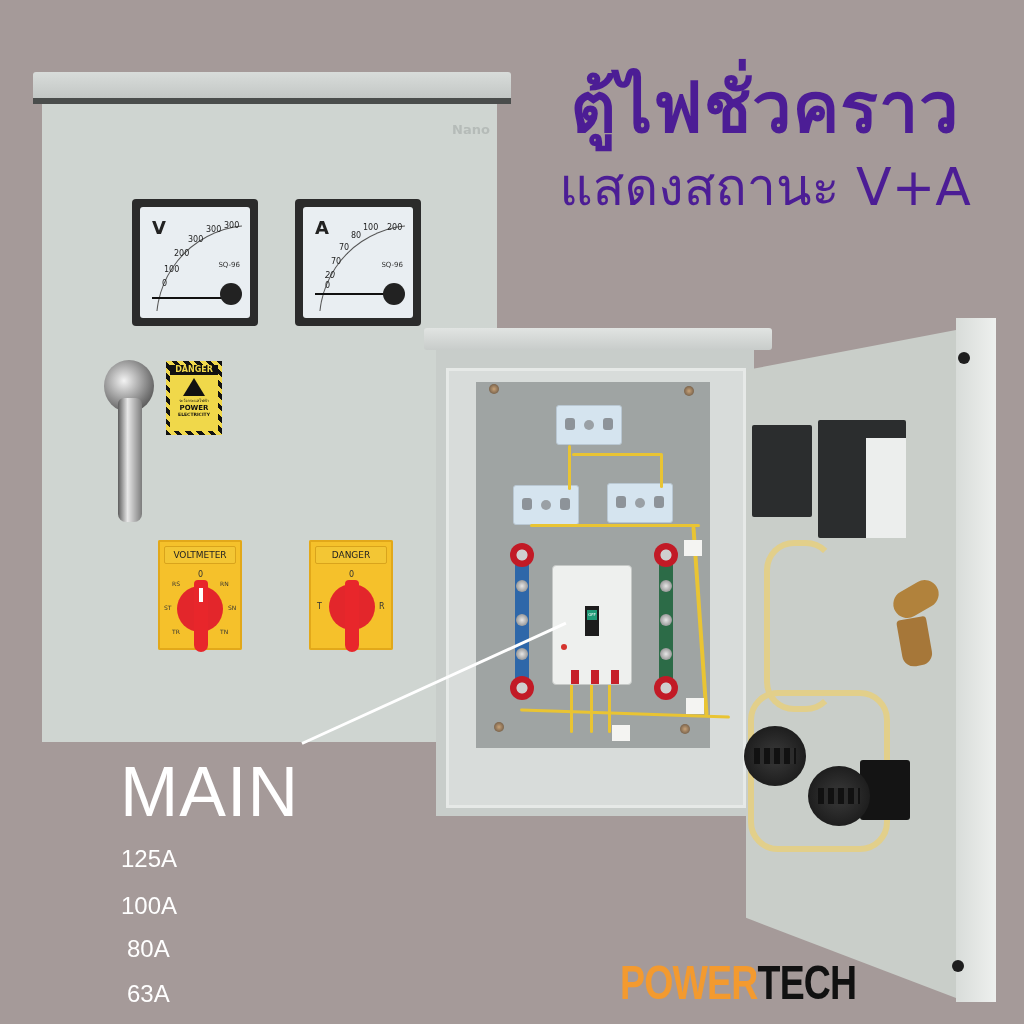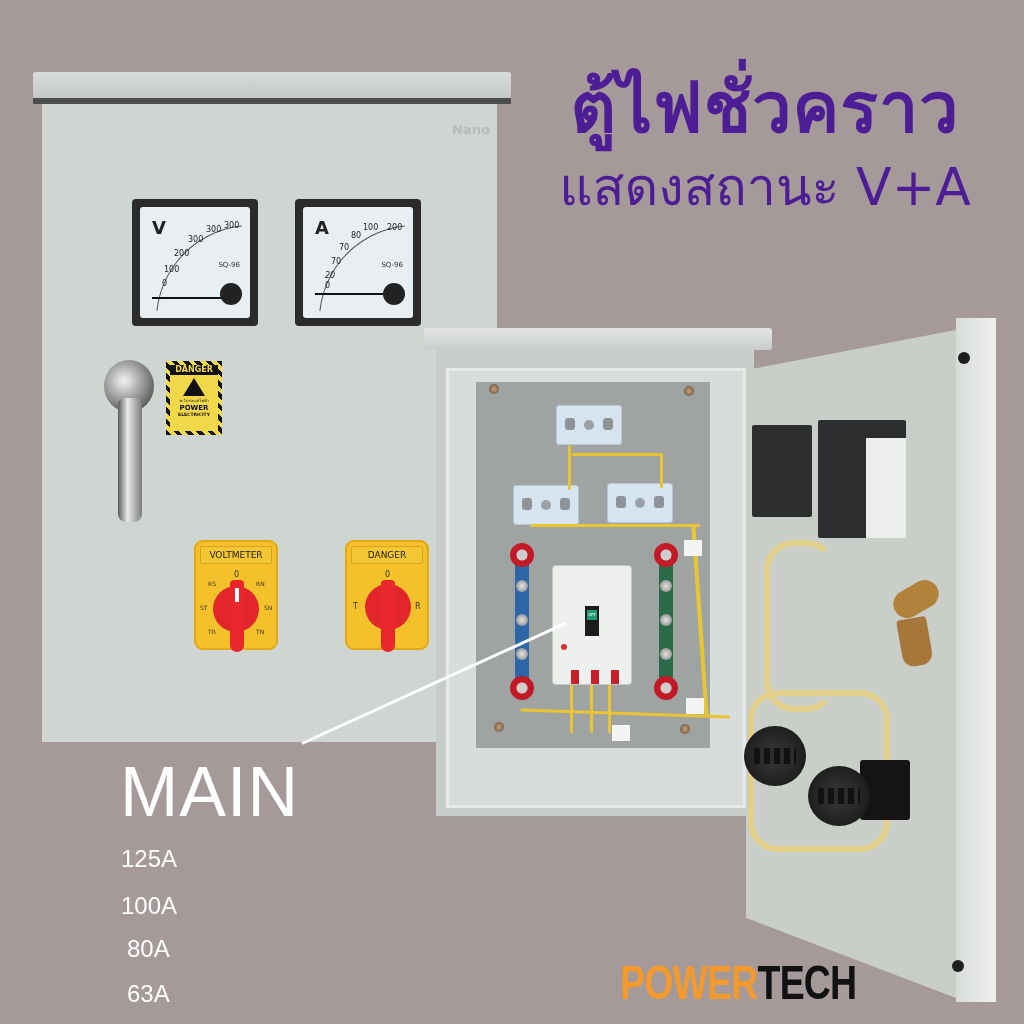--- a/index.html
+++ b/index.html
@@ -29,21 +29,21 @@
   .handle-lever { left:118px; top:398px; width:24px; height:124px; background:linear-gradient(90deg,#5d5d5d,#e8e8e8 40%,#7c7c7c); border-radius:6px 6px 8px 8px; }
 
   .danger { left:166px; top:361px; width:56px; height:74px; background:repeating-linear-gradient(45deg,#111 0 4px,#f1d94c 4px 8px); }
   .danger .in { position:absolute; left:4px; top:4px; right:4px; bottom:4px; background:#f0d84a; text-align:center; }
   .danger .hdr { background:#111; color:#f0d84a; font-size:8px; font-weight:bold; margin:0; line-height:10px; }
   .danger .tri { width:0; height:0; margin:3px auto 1px; border-left:11px solid transparent; border-right:11px solid transparent; border-bottom:18px solid #111; position:relative; }
   .danger .thai { font-size:4px; color:#111; }
   .danger .bw { font-size:7px; font-weight:bold; color:#111; line-height:8px; }
   .danger .el { font-size:4.5px; font-weight:bold; color:#111; }
 
-  .selector { width:84px; height:110px; background:#f5c12b; border-radius:9px; box-shadow:inset 0 0 0 2px #e2a81a;margin-left:36px; }
+  .selector { width:84px; height:110px; background:#f5c12b; border-radius:2px; box-shadow:inset 0 0 0 2px #e2a81a; }
   .selector .title { position:absolute; left:6px; top:6px; right:6px; height:16px; background:#f3c634; border:1px solid #d9a41c; border-radius:2px; font-size:9px; text-align:center; line-height:16px; color:#222; }
   .selector .pos { position:absolute; font-size:6px; color:#333; }
   .selector .knob { position:absolute; left:19px; top:46px; width:46px; height:46px; border-radius:50%; background:#e3262b; }
   .selector .lever { position:absolute; left:36px; top:40px; width:14px; height:72px; background:#e8262b; border-radius:4px 4px 7px 7px; }
   .selector .mark { position:absolute; left:41px; top:48px; width:4px; height:14px; background:#fff; }
 
   
   .rc-roof { left:424px; top:328px; width:348px; height:22px; background:linear-gradient(#e1e4e2,#c8ccca); border-radius:3px; }
   .rc-body { left:436px; top:350px; width:318px; height:466px; background:#c8cdca; }
   .rc-frame { left:446px; top:368px; width:300px; height:440px; background:#d8dcda; border:3px solid #e6e9e7; box-sizing:border-box; }

